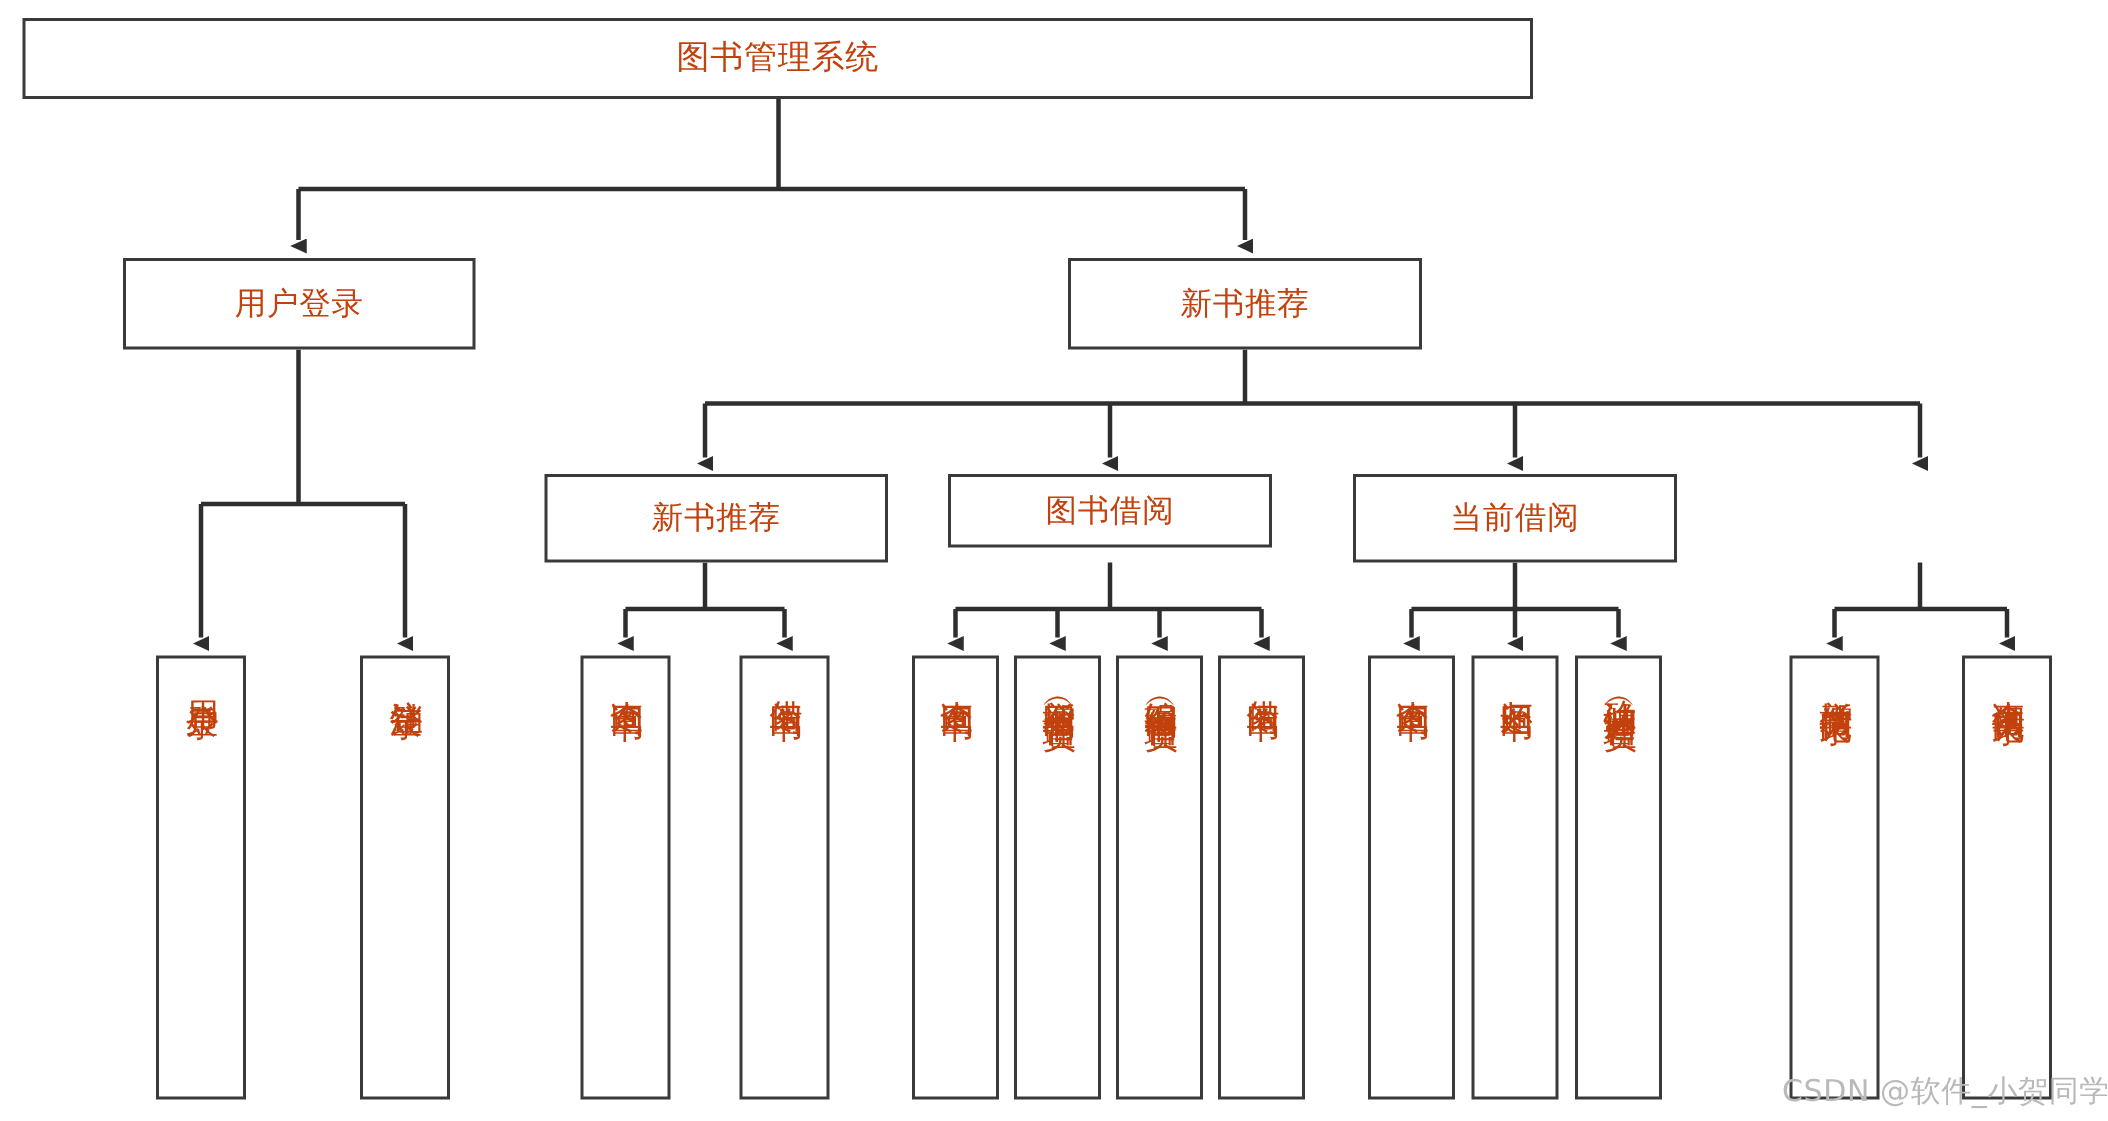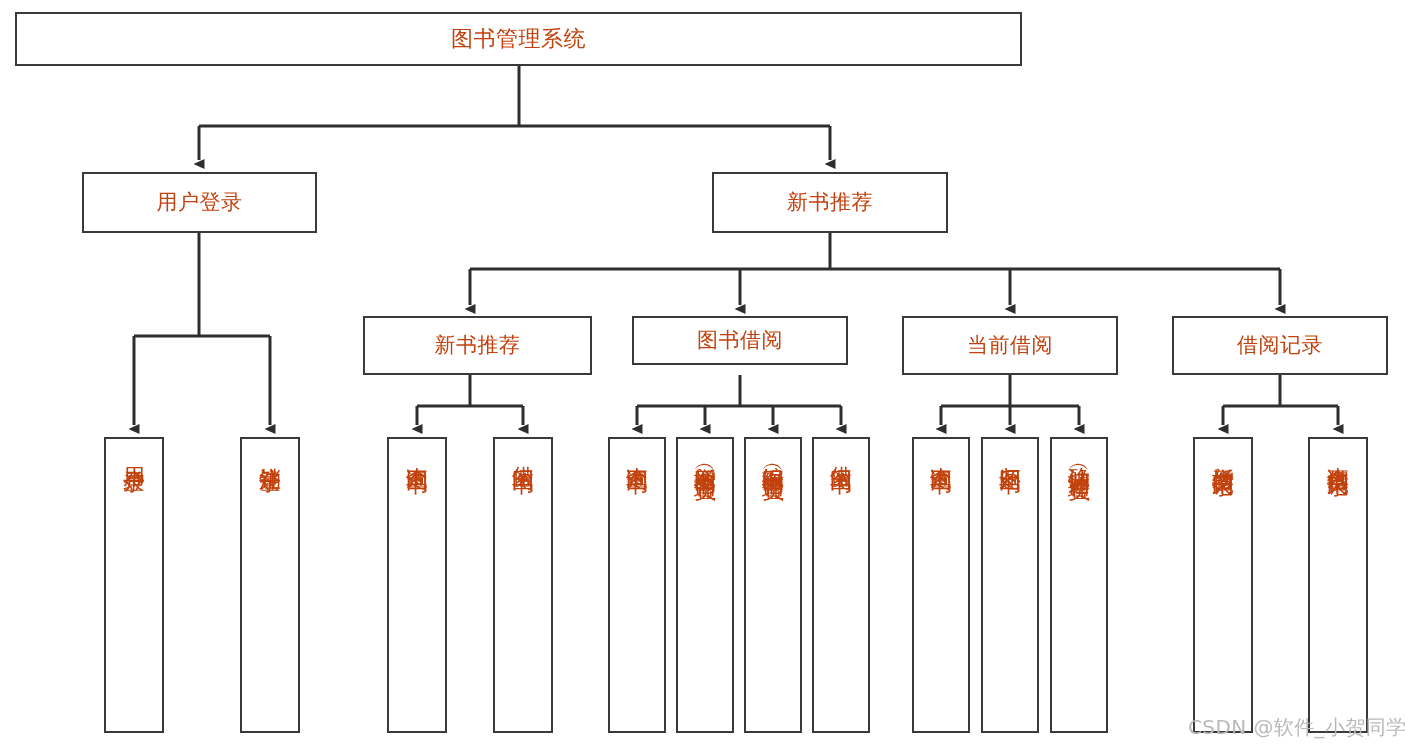--- a/index.html
+++ b/index.html
@@ -148,23 +148,20 @@
   </div>
 
   <div class="node horiz" style="left:632px; top:316px; width:216px; height:49px;">
     <span class="label">图书借阅</span>
   </div>
 
   <div class="node horiz" style="left:902px; top:316px; width:216px; height:59px;">
     <span class="label">当前借阅</span>
   </div>
 
-  <div class="node horiz" style="left:1172px; top:316px; width:216px; height:59px;">
-    <span class="label">借阅记录</span>
-  </div>
 
   <div class="node vert" style="left:104px; top:437px; width:60px; height:296px;">
     <span class="label">用户登录</span>
   </div>
   <div class="node vert" style="left:240px; top:437px; width:60px; height:296px;">
     <span class="label">注销登录</span>
   </div>
 
   <div class="node vert" style="left:387px; top:437px; width:60px; height:296px;">
     <span class="label">查询图书</span>

